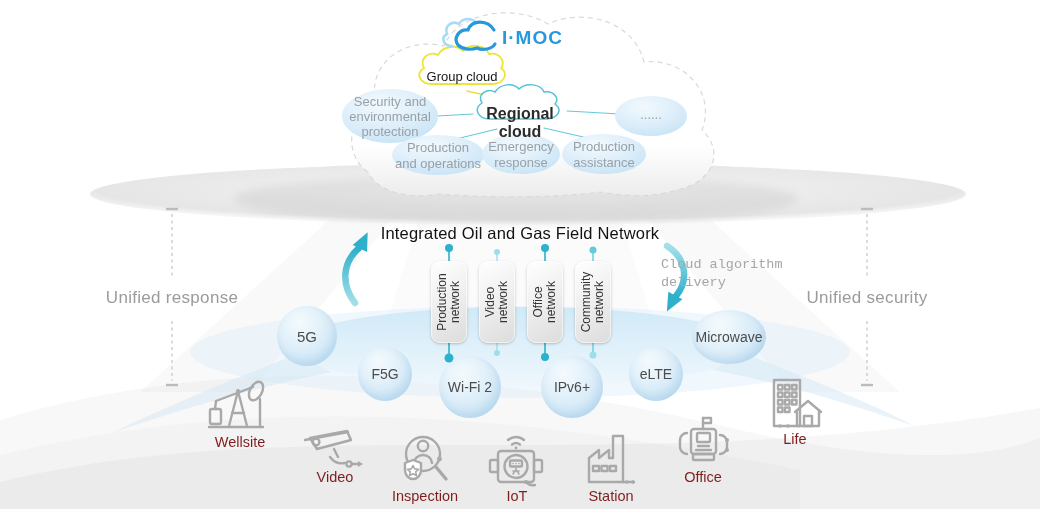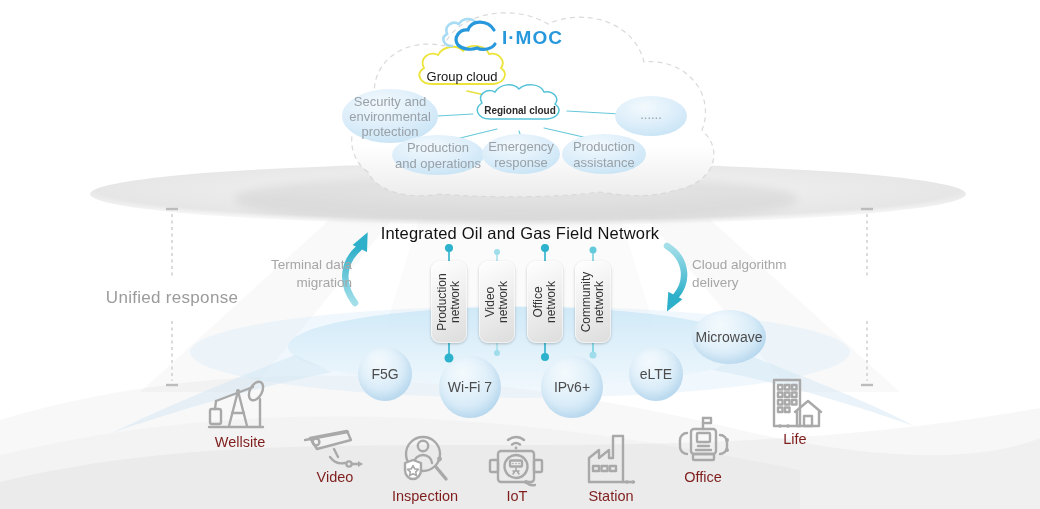--- a/index.html
+++ b/index.html
@@ -7,21 +7,21 @@
     position:relative;width:1040px;height:509px;overflow:hidden;background:#ffffff;
     font-family:"Liberation Sans",sans-serif;
   }
   .stage svg.bg{position:absolute;left:0;top:0;width:1040px;height:509px;}
   .abs{position:absolute;}
   .pre{white-space:pre-line;}
   .ctr{display:flex;align-items:center;justify-content:center;text-align:center;}
 
   .logo-text{font-size:19px;font-weight:700;letter-spacing:1px;color:#2898dc;}
   .group-cloud-label{font-size:13px;font-weight:400;color:#161616;}
-  .regional-cloud-label{font-size:10px;font-weight:600;color:#2b2b2b;}
+  .regional-cloud-label{font-size:16px;font-weight:600;color:#2b2b2b;}
   .cloud-bubble-label{font-size:13px;line-height:1.16;color:#99a1a7;}
   .main-title{font-size:16.5px;font-weight:400;color:#121212;letter-spacing:.2px;}
   .flow-label{font-size:13.5px;line-height:1.3;color:#a6a6a6;}
   .side-label{font-size:17px;color:#9b9b9b;letter-spacing:.3px;}
 
   .pill{
     width:36px;height:82px;border-radius:9px;
     background:linear-gradient(150deg,#ffffff 0%,#f0f0f0 45%,#dcdcdc 100%);
     box-shadow:0 1px 3px rgba(0,0,0,.22), inset 0 0 0 1px rgba(255,255,255,.55);
   }
@@ -186,46 +186,46 @@
   <div class="abs ctr pre cloud-bubble-label" style="left:392px;top:143px;width:92px;height:25px;">Production
 and operations</div>
   <div class="abs ctr pre cloud-bubble-label" style="left:482px;top:142px;width:78px;height:25px;">Emergency
 response</div>
   <div class="abs ctr pre cloud-bubble-label" style="left:562px;top:142px;width:84px;height:25px;">Production
 assistance</div>
   <div class="abs ctr cloud-bubble-label" style="left:623px;top:106px;width:56px;height:18px;">......</div>
 
   <div class="abs ctr main-title" style="left:330px;top:224px;width:380px;">Integrated Oil and Gas Field Network</div>
 
-  <div class="abs pre flow-label" style="left:238px;top:256px;width:114px;text-align:right;">Terminal data
-migration</div>
-  <div class="abs pre flow-label" style="left:692px;top:256px;width:130px;text-align:left;">Cloud algorithm
+  <div class="abs pre flow-label" style="left:661px;top:256px;width:130px;text-align:left;font-family:Liberation Mono, monospace;">Cloud algorithm
 delivery</div>
 
   <div class="abs ctr side-label" style="left:92px;top:288px;width:160px;">Unified response</div>
+  <div class="abs ctr side-label" style="left:787px;top:288px;width:160px;">Unified security</div>
 
   <div class="abs pill" style="left:431px;top:261px;">
     <div class="pill-label">Production
 network</div>
   </div>
   <div class="abs pill" style="left:479px;top:261px;">
     <div class="pill-label">Video
 network</div>
   </div>
   <div class="abs pill" style="left:527px;top:261px;">
     <div class="pill-label">Office
 network</div>
   </div>
   <div class="abs pill" style="left:575px;top:261px;">
     <div class="pill-label">Community
 network</div>
   </div>
 
+  <div class="abs ctr net-bubble" style="left:277px;top:306px;width:60px;height:60px;font-size:15px;">5G</div>
   <div class="abs ctr net-bubble" style="left:358px;top:347px;width:54px;height:54px;">F5G</div>
-  <div class="abs ctr net-bubble" style="left:439px;top:356px;width:62px;height:62px;">Wi-Fi 7</div>
+  <div class="abs ctr net-bubble" style="left:439px;top:356px;width:62px;height:62px;">Wi-Fi 2</div>
   <div class="abs ctr net-bubble" style="left:541px;top:356px;width:62px;height:62px;">IPv6+</div>
   <div class="abs ctr net-bubble" style="left:629px;top:347px;width:54px;height:54px;">eLTE</div>
   <div class="abs ctr net-bubble" style="left:692px;top:310px;width:74px;height:54px;border-radius:50%;">Microwave</div>
 
   <div class="abs site-icon" style="left:203px;top:378px;">
     <svg width="66" height="54" viewBox="0 0 66 54" fill="none" stroke="#a9a9a9" stroke-width="2.4" stroke-linecap="round" stroke-linejoin="round">
       <line x1="6" y1="49" x2="60" y2="49"></line>
       <line x1="35" y1="13" x2="26" y2="48"></line>
       <line x1="35" y1="13" x2="44" y2="48"></line>
       <line x1="29" y1="35" x2="41" y2="35"></line>

